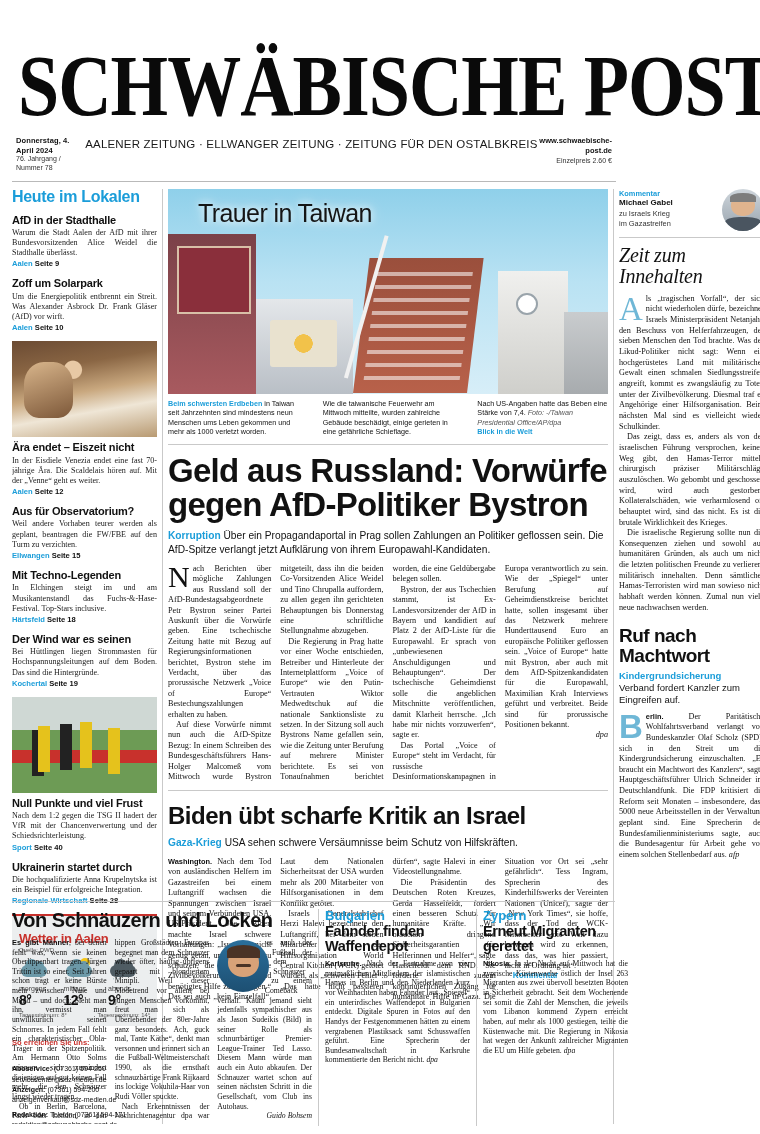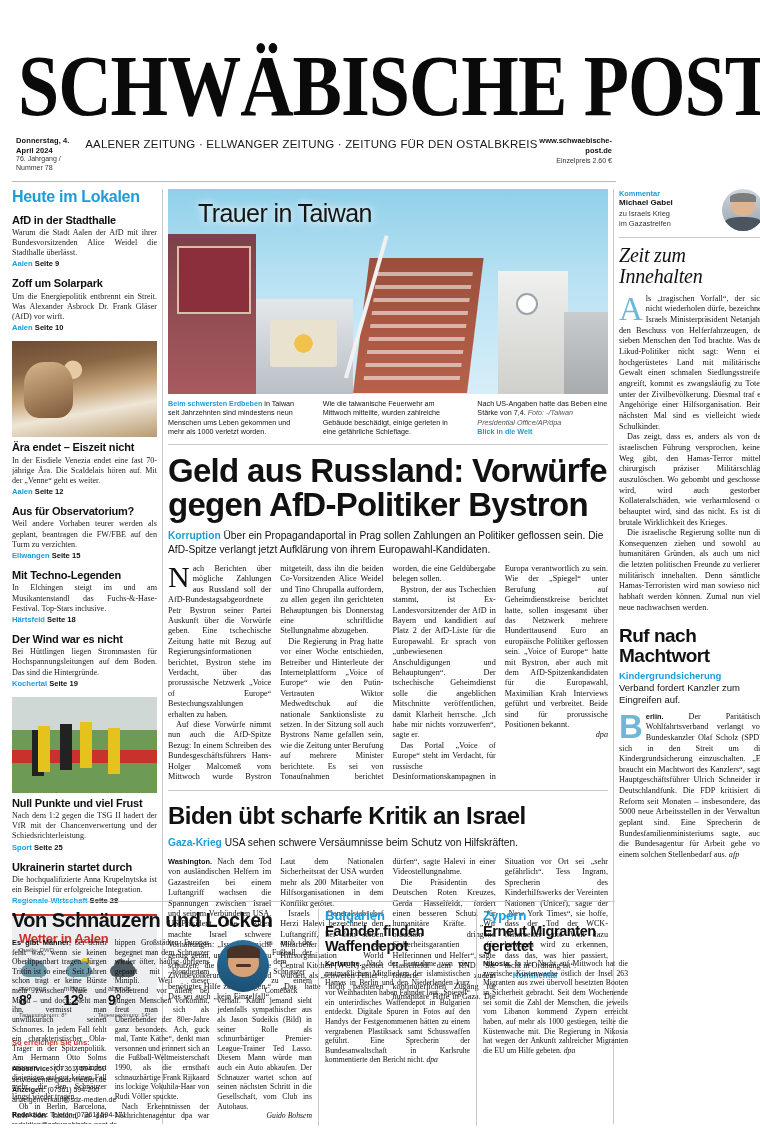--- a/index.html
+++ b/index.html
@@ -314,36 +314,36 @@
       <div class="rail-item">
         <h3>Mit Techno-Legenden</h3>
         <p>In Elchingen steigt im und am Musikantenstandl das Fuchs-&amp;-Hase-Festival. Top-Stars inclusive.</p>
         <div class="rail-ref">
           <span class="sec">Härtsfeld</span>
           <span class="pg">Seite 18</span>
         </div>
       </div>
 
       <div class="rail-item">
-        <h3>Der Wind war es nicht</h3>
+        <h3>Der Wind war es seinen</h3>
         <p>Bei Hüttlingen liegen Strommasten für Hochspannungsleitungen auf dem Boden. Das sind die Hintergründe.</p>
         <div class="rail-ref">
           <span class="sec">Kochertal</span>
           <span class="pg">Seite 19</span>
         </div>
       </div>
 
       <div class="rail-photo photo-soccer"></div>
 
       <div class="rail-item">
         <h3>Null Punkte und viel Frust</h3>
         <p>Nach dem 1:2 gegen die TSG II hadert der VfR mit der Chancenverwertung und der Schiedsrichterleistung.</p>
         <div class="rail-ref">
           <span class="sec">Sport</span>
-          <span class="pg">Seite 25</span>
+          <span class="pg">Seite 40</span>
         </div>
       </div>
 
       <div class="rail-item">
         <h3>Ukrainerin startet durch</h3>
         <p>Die hochqualifizierte Anna Krupelnytska ist ein Beispiel für erfolgreiche Integration.</p>
         <div class="rail-ref">
           <span class="sec">Regionale Wirtschaft</span>
           <span class="pg">Seite 28</span>
         </div>

